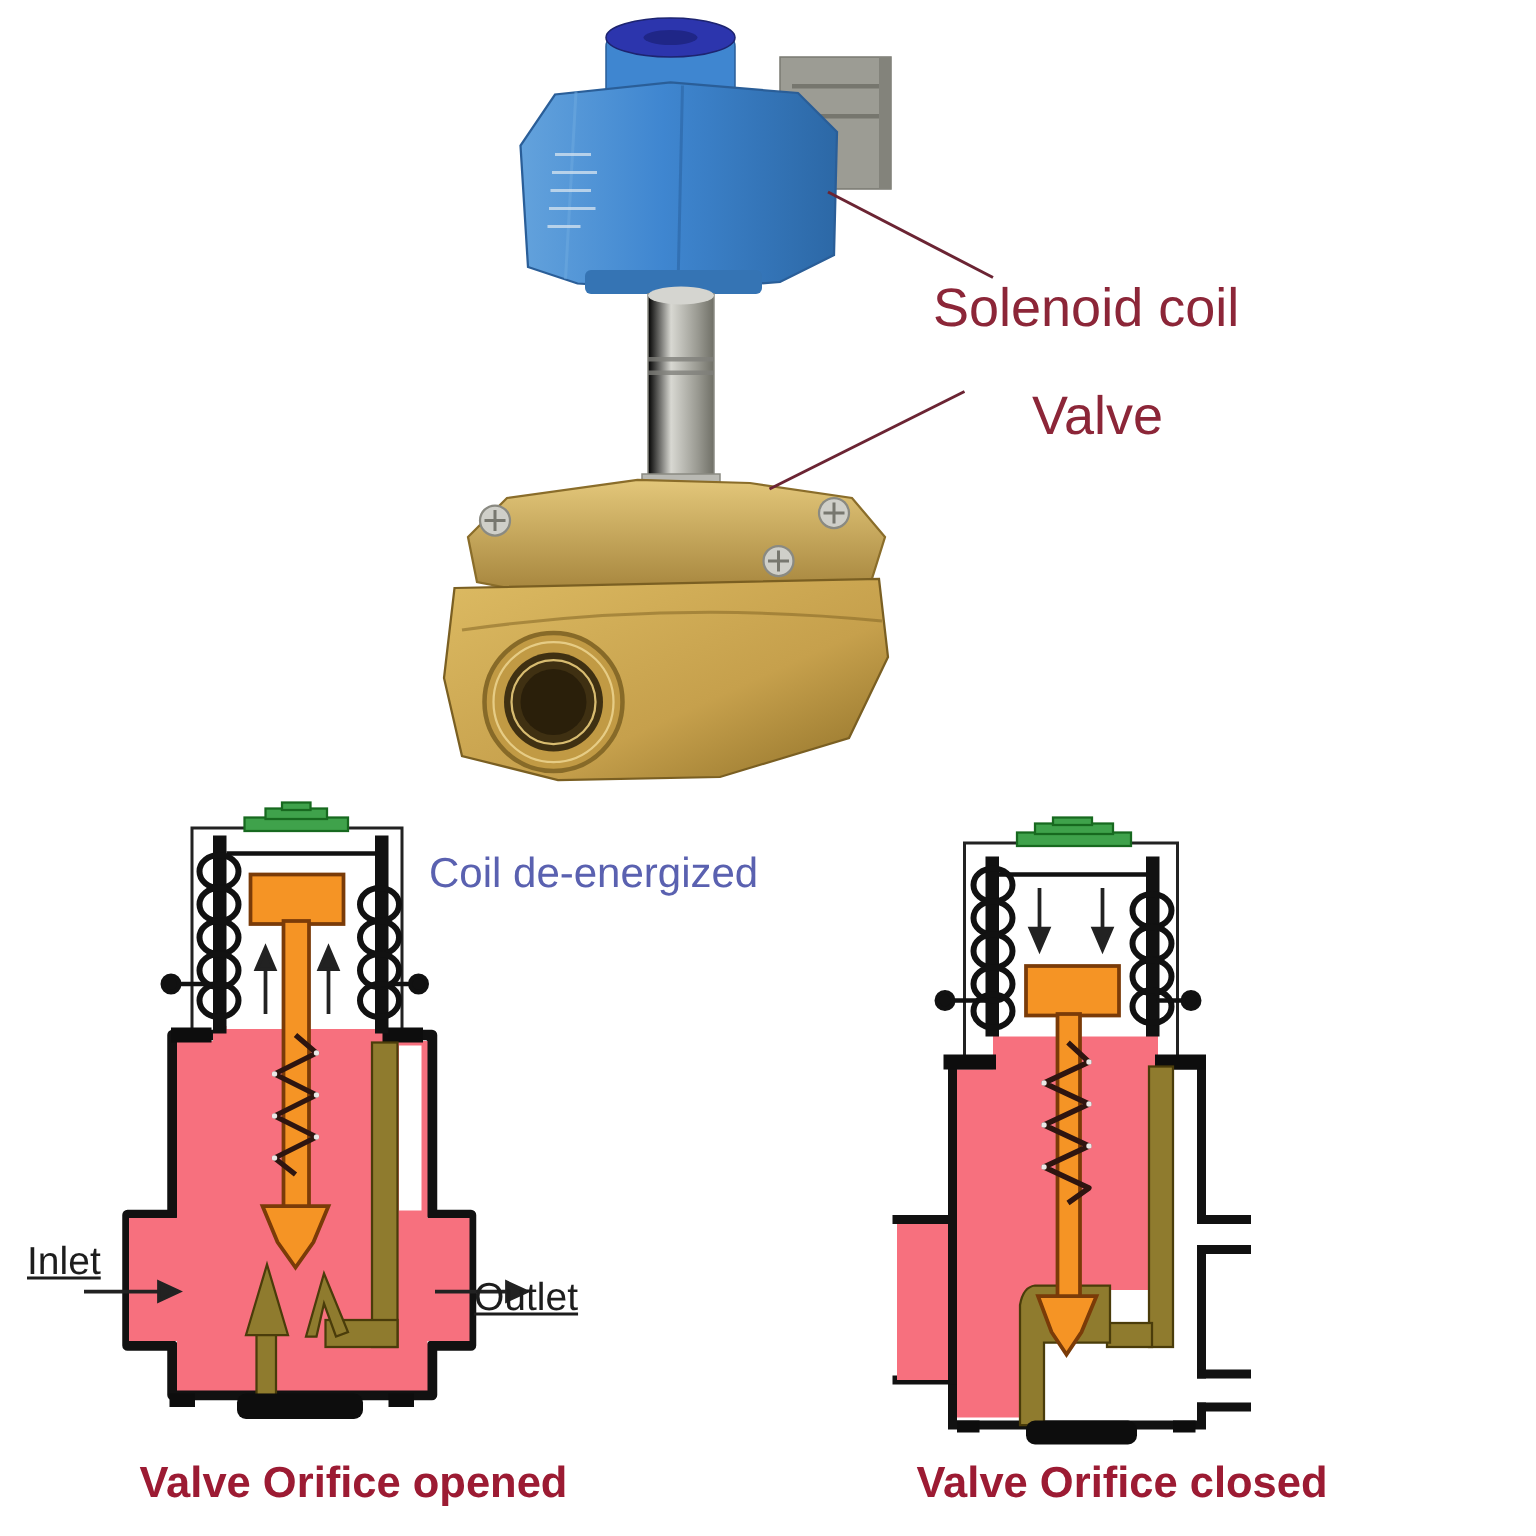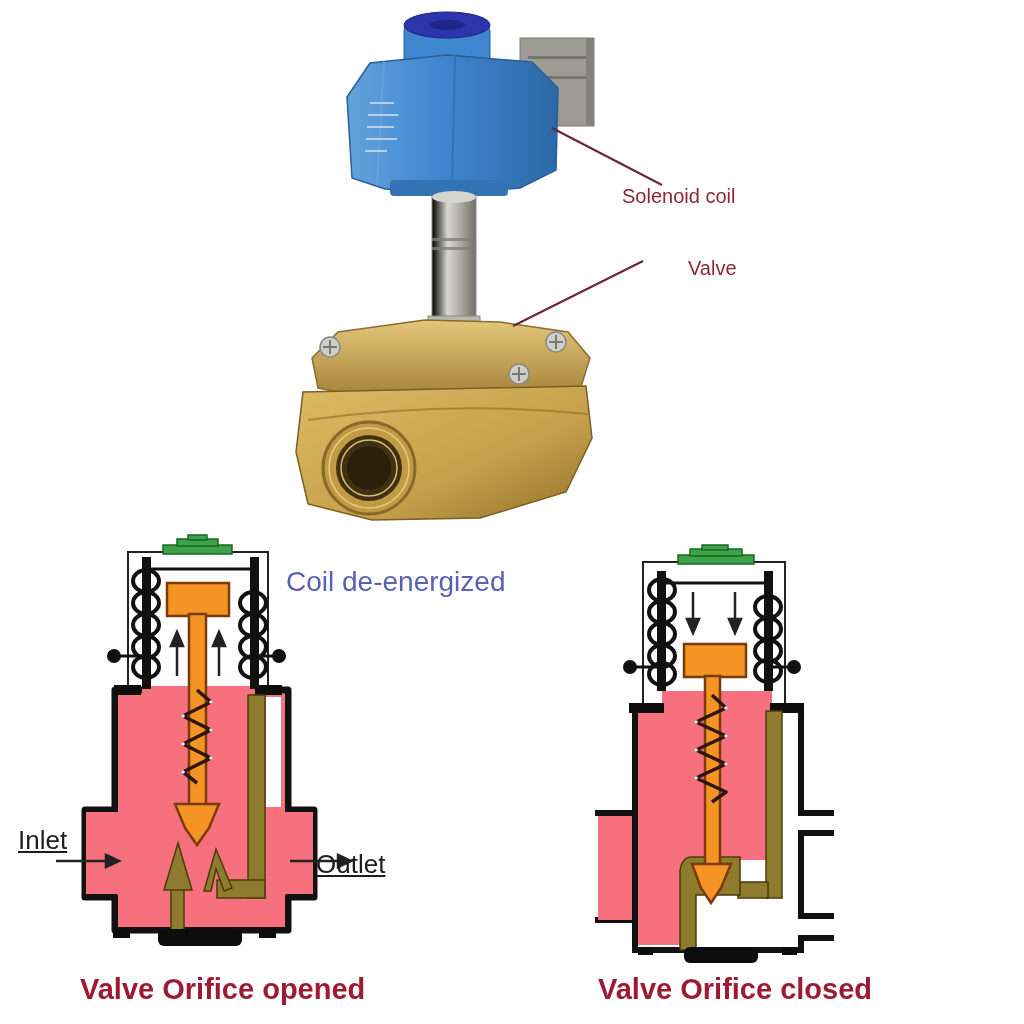--- a/index.html
+++ b/index.html
@@ -1,23 +1,23 @@
 <!DOCTYPE html>
 <html><head>
 <meta charset="utf-8">
 <style>
   html,body{margin:0;padding:0;background:#ffffff;}
   #canvas{position:relative;width:1024px;height:1024px;background:#ffffff;overflow:hidden;
           font-family:"Liberation Sans", sans-serif;}
   #art{position:absolute;left:0;top:0;}
   .lbl{position:absolute;white-space:nowrap;line-height:1.05;}
-  .maroon{color:#8C2638;font-size:20px;}
+  .maroon{color:#8C2638;font-size:36px;}
   .blue{color:#5A61B0;font-size:28px;}
   .flow{color:#1d1d1d;font-size:26px;text-decoration:underline;}
-  .caption{color:#9C1B33;font-size:29px;font-weight:bold;}
+  .caption{color:#9C1B33;font-size:29px;font-weight:bold;margin-left:13px;}
 </style>
 </head>
 <body>
 
 <div id="canvas">
 
 <svg id="art" width="1024" height="1024" viewBox="0 0 1024 1024">
   <defs>
     <linearGradient id="gBlue" x1="0" y1="0" x2="1" y2="0">
       <stop offset="0" stop-color="#63a2dc"></stop>

